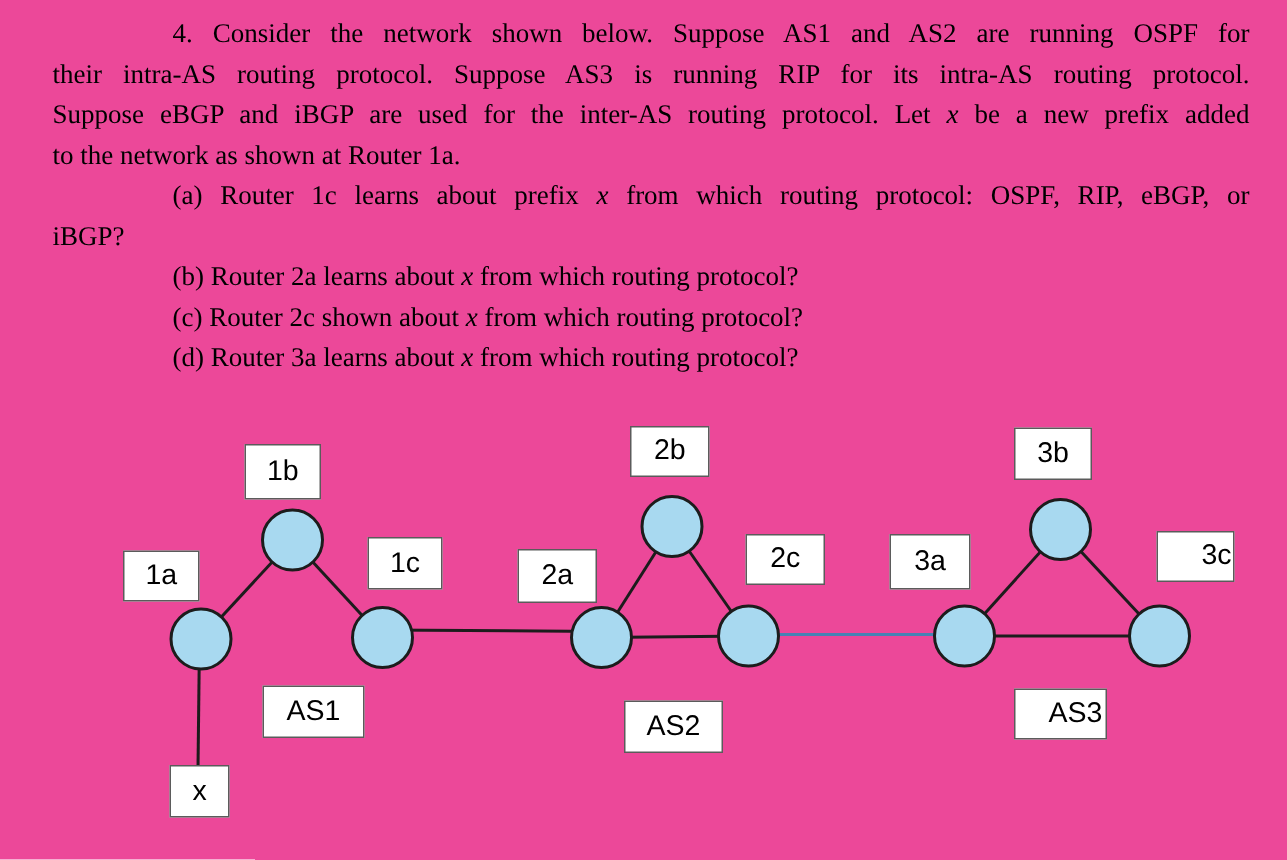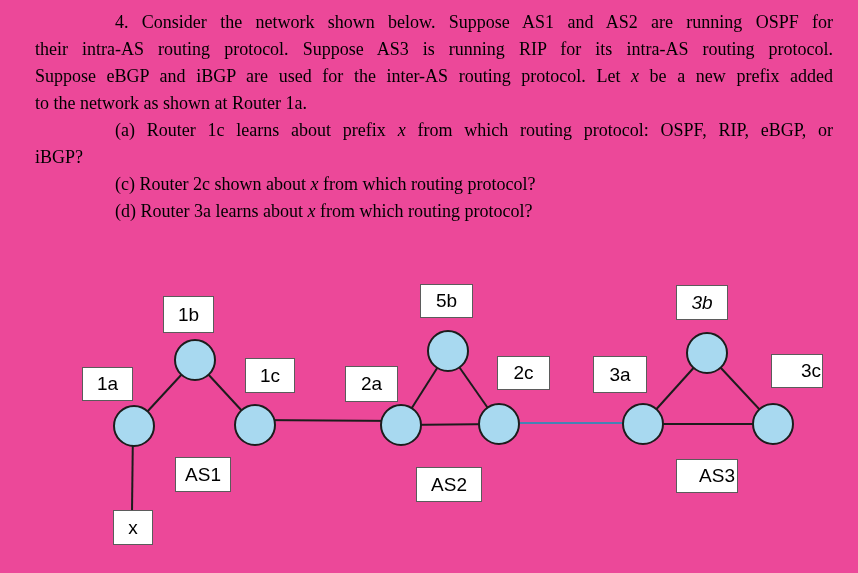--- a/index.html
+++ b/index.html
@@ -35,20 +35,21 @@
 
   <div class="text-block">
     <div class="tline just ind"><span>4. Consider the network shown below.  Suppose AS1 and AS2 are running OSPF for</span></div>
     <div class="tline just"><span>their intra-AS routing protocol.  Suppose AS3 is running RIP for its intra-AS routing protocol.</span></div>
     <div class="tline just"><span>Suppose eBGP and iBGP are used for the inter-AS routing protocol.  Let </span><span class="ital">x</span><span> be a new prefix added</span></div>
     <div class="tline"><span>to the network as shown at Router 1a.</span></div>
 
     <div class="tline just ind"><span>(a) Router 1c learns about prefix </span><span class="ital">x</span><span> from which routing protocol:  OSPF, RIP, eBGP, or</span></div>
     <div class="tline"><span>iBGP?</span></div>
 
+    <div class="tline ind"><span>(b) Router 2a learns about </span><span class="ital">x</span><span> from which routing protocol?</span></div>
     <div class="tline ind"><span>(c) Router 2c shown about </span><span class="ital">x</span><span> from which routing protocol?</span></div>
     <div class="tline ind"><span>(d) Router 3a learns about </span><span class="ital">x</span><span> from which routing protocol?</span></div>
   </div>
 
   <div class="diagram">
     <svg class="net" width="858" height="573" viewBox="0 0 858 573">
 
       <line x1="134" y1="426" x2="195" y2="360" class="lnk"></line>
       <line x1="195" y1="360" x2="255" y2="425" class="lnk"></line>
       <line x1="255" y1="420" x2="401" y2="421" class="lnk"></line>
@@ -69,26 +70,26 @@
       <circle cx="499" cy="424" r="20" class="router" fill="#A8D9F0"></circle>
       <circle cx="643" cy="424" r="20" class="router" fill="#A8D9F0"></circle>
       <circle cx="707" cy="353" r="20" class="router" fill="#A8D9F0"></circle>
       <circle cx="773" cy="424" r="20" class="router" fill="#A8D9F0"></circle>
     </svg>
 
     <div class="nbox" style="left:82px;  top:367px; width:51px; height:34px;">1a</div>
     <div class="nbox" style="left:163px; top:296px; width:51px; height:37px;">1b</div>
     <div class="nbox" style="left:245px; top:358px; width:50px; height:35px;">1c</div>
     <div class="nbox" style="left:345px; top:366px; width:53px; height:36px;">2a</div>
-    <div class="nbox" style="left:420px; top:284px; width:53px; height:34px;">5b</div>
+    <div class="nbox" style="left:420px; top:284px; width:53px; height:34px;">2b</div>
     <div class="nbox" style="left:497px; top:356px; width:53px; height:34px;">2c</div>
     <div class="nbox" style="left:593px; top:356px; width:54px; height:37px;">3a</div>
-    <div class="nbox" style="left:676px; top:285px; width:52px; height:35px;font-style:italic;">3b</div>
+    <div class="nbox" style="left:676px; top:285px; width:52px; height:35px;">3b</div>
     <div class="nbox" style="left:771px; top:354px; width:52px; height:34px;padding-left:28px;">3c</div>
 
-    <div class="nbox" style="left:175px; top:457px; width:56px; height:35px;">AS1</div>
+    <div class="nbox" style="left:175px; top:457px; width:68px; height:35px;">AS1</div>
     <div class="nbox" style="left:416px; top:467px; width:66px; height:35px;text-align:right;">AS2</div>
     <div class="nbox" style="left:676px; top:459px; width:62px; height:34px;padding-left:20px;">AS3</div>
 
     <div class="nbox" style="left:113px; top:510px; width:40px; height:35px;">x</div>
   </div>
 
 </div>
 
 </body></html>

